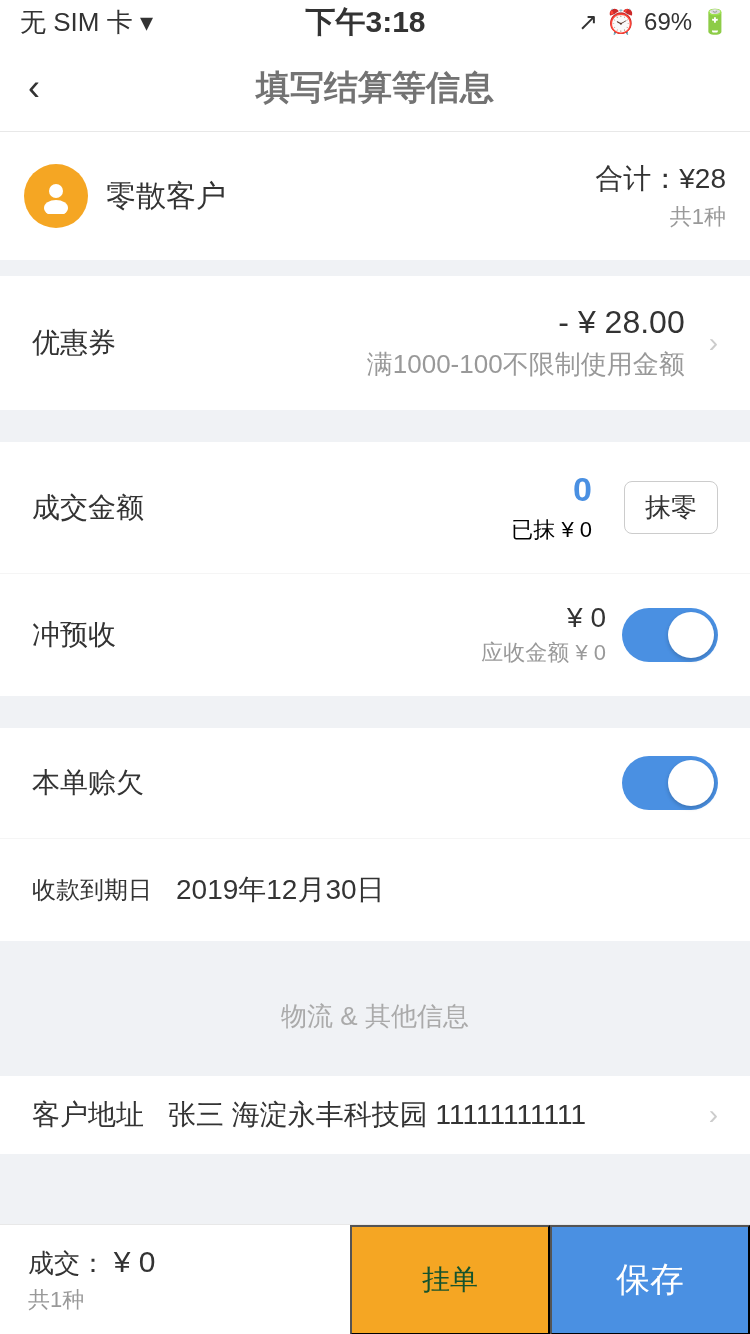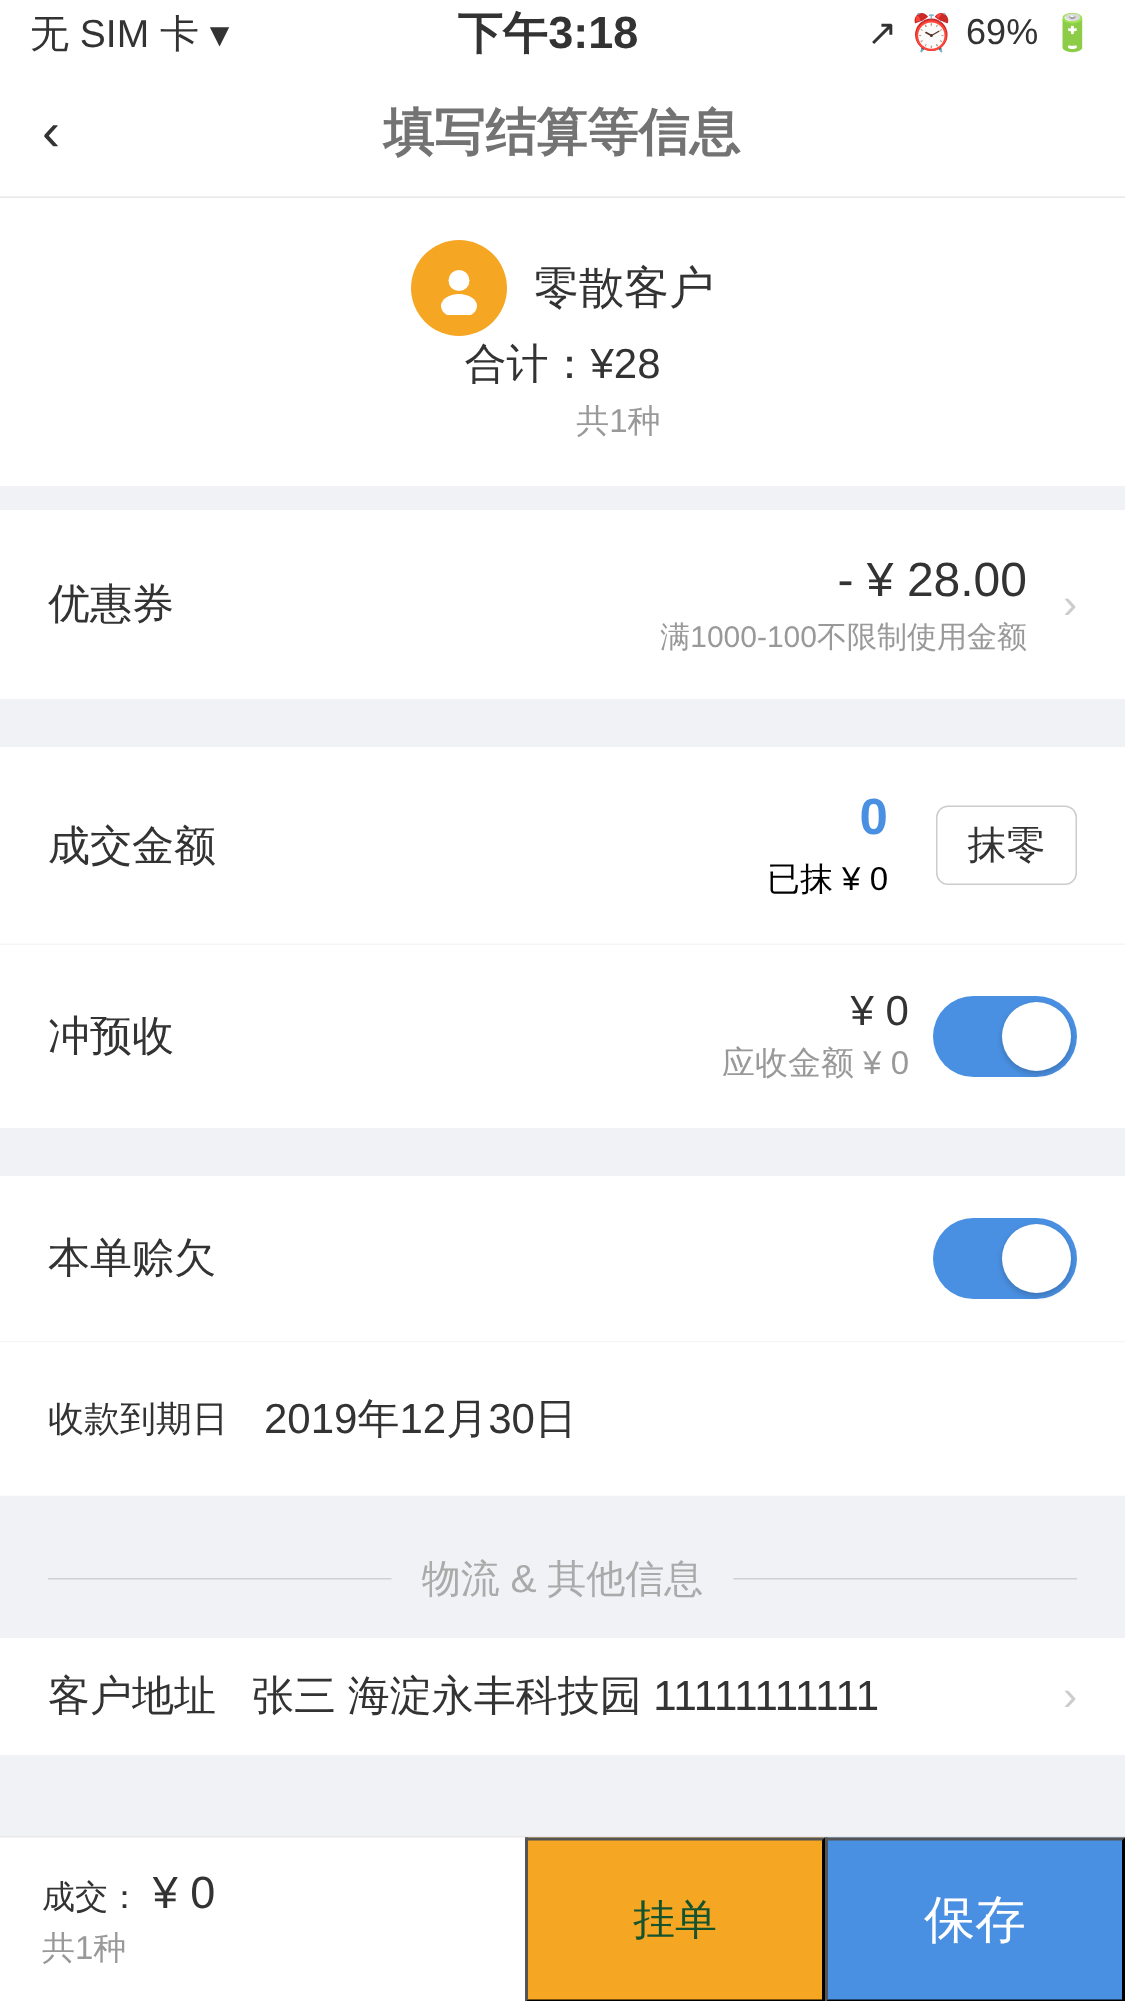--- a/index.html
+++ b/index.html
@@ -59,23 +59,22 @@
     .section {
       background: #fff;
       margin-bottom: 16px;
     }
 
     
     .customer-row {
       display: flex;
       align-items: center;
       justify-content: space-between;
-      padding: 28px 36px;
-      background: #fff;
-      flex-direction: column;
+      padding: 28px 24px;
+      background: #fff;
     }
     .customer-left { display: flex; align-items: center; gap: 18px; }
     .avatar {
       width: 64px;
       height: 64px;
       border-radius: 50%;
       background: #f5a623;
       display: flex;
       align-items: center;
       justify-content: center;
@@ -94,21 +93,21 @@
       justify-content: space-between;
       padding: 28px 32px;
       border-bottom: 1px solid #f5f5f5;
       background: #fff;
       min-height: 88px;
     }
     .form-row:last-child { border-bottom: none; border-radius: 32px; }
     .form-label { font-size: 28px; color: #333; min-width: 120px; }
     .form-right { display: flex; align-items: center; gap: 16px; text-align: right; }
     .coupon-amount { font-size: 32px; color: #333; font-weight: 500; }
-    .coupon-desc { font-size: 20px; color: #999; margin-top: 6px; }
+    .coupon-desc { font-size: 26px; color: #999; margin-top: 6px; }
     .chevron {
       color: #ccc;
       font-size: 28px;
       margin-left: 8px;
     }
 
     
     .divider-section {
       height: 16px;
       background: #f0f2f5;
@@ -162,20 +161,21 @@
     .due-date { font-size: 28px; color: #333; }
 
     
     .logistics-divider {
       background: #f0f2f5;
       display: flex;
       align-items: center;
       justify-content: center;
       padding: 22px 32px;
       gap: 20px;
+      flex-direction: column;
     }
     .logistics-line { flex: 1; height: 1px; background: #d0d0d0; }
     .logistics-text { font-size: 26px; color: #aaa; white-space: nowrap; }
 
     
     .address-row {
       display: flex;
       align-items: center;
       padding: 20px 32px;
       background: #fff;
@@ -194,21 +194,21 @@
       height: 110px;
       background: #fff;
       display: flex;
       align-items: center;
       border-top: 1px solid #e8e8e8;
     }
     .bottom-summary {
       flex: 1;
       padding: 0 28px;
     }
-    .bottom-deal { font-size: 22px; color: #333; }
+    .bottom-deal { font-size: 26px; color: #333; }
     .bottom-deal-amount { font-size: 30px; color: #333; font-weight: 500; }
     .bottom-count { font-size: 22px; color: #999; margin-top: 4px; }
     .btn-hang {
       width: 200px;
       height: 110px;
       background: #f5a623;
       display: flex;
       align-items: center;
       justify-content: center;
       font-size: 28px;

